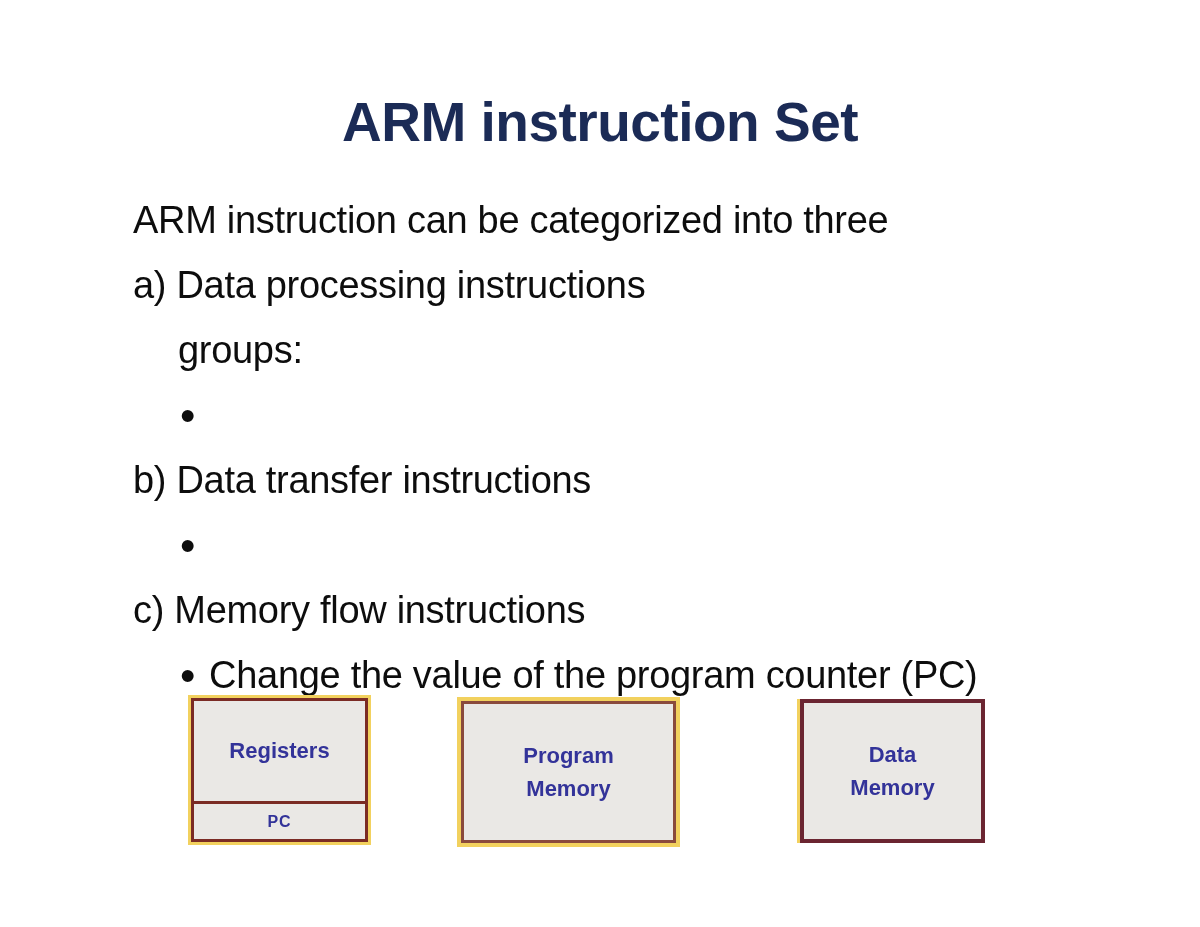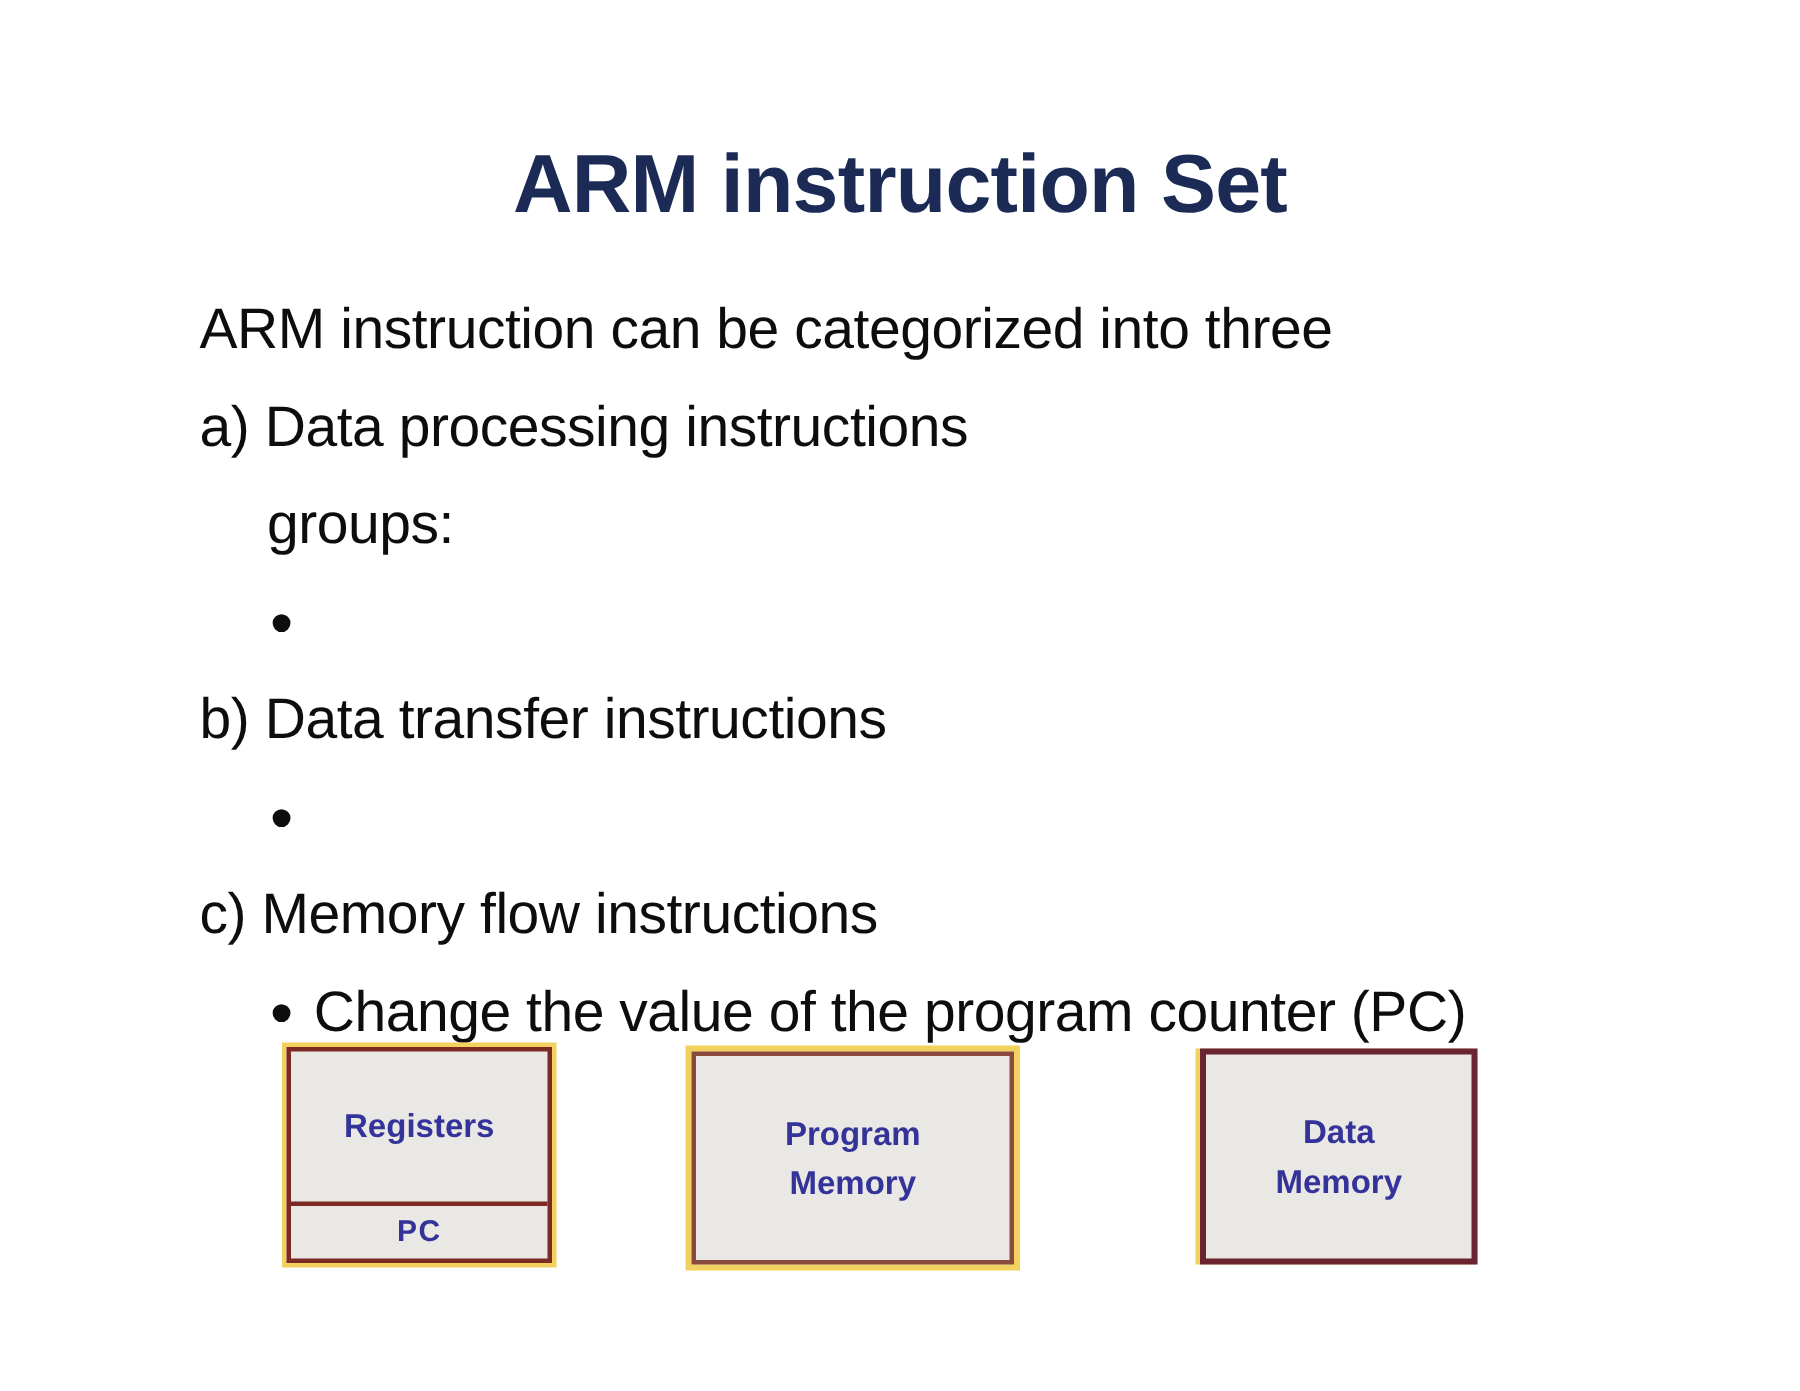--- a/index.html
+++ b/index.html
@@ -78,21 +78,21 @@
   }
   .registers-area {
     flex: 1; width: 100%;
     display: flex; align-items: center; justify-content: center;
     font-size: 22px;
   }
   .pc-area {
     width: 100%; height: 38px;
     border-top: 3px solid #7B2B24;
     display: flex; align-items: center; justify-content: center;
-    font-size: 20px;
+    font-size: 16px;
     letter-spacing: 1px;
   }
 
   .box-program {
     left: 461px; top: 701px; width: 215px; height: 142px;
     border: 3px solid #8A4A3C;
     box-shadow: 0 0 0 4px #F2D15E;
     font-size: 22px;
     line-height: 33px;
   }

